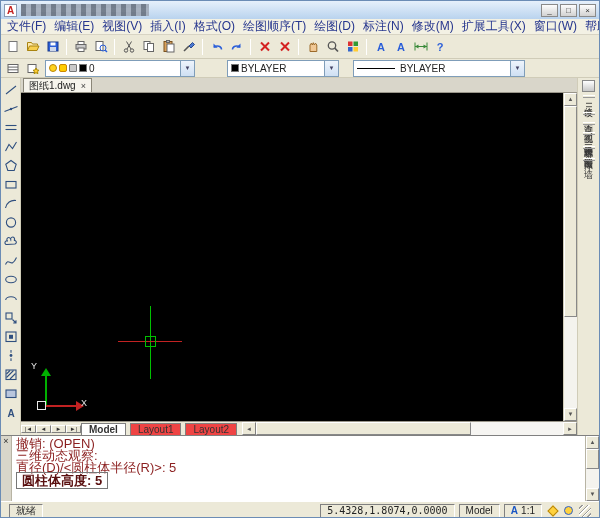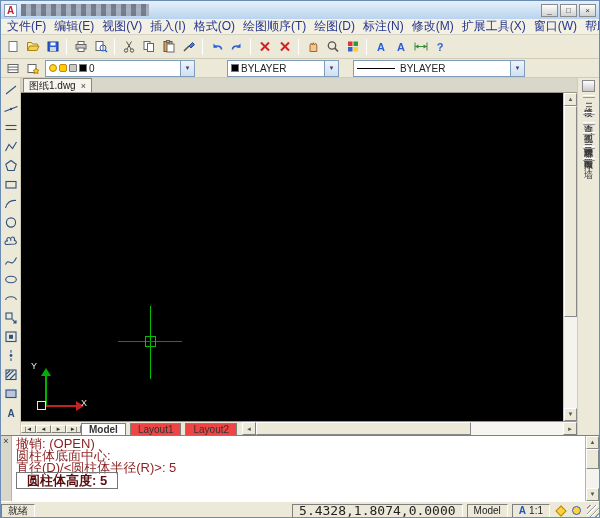--- a/index.html
+++ b/index.html
@@ -74,27 +74,27 @@
   .rs-icon{width:13px;height:12px;border:1px solid #888;background:linear-gradient(#fff,#c8c8c8)}
   .rs-group{display:flex;flex-direction:column;align-items:center}
   .rs-grip{width:12px;height:3px;border-top:1px solid #fff;border-bottom:1px solid #999;margin-bottom:2px}
   .rs-label{writing-mode:vertical-rl;font-size:9px;color:#333;letter-spacing:1px;line-height:12px}
   
   .cmd{height:66px;background:#fff;border-top:1px solid #808080;display:flex}
   .cmd-gutter{width:11px;background:#d9d6ca;border-right:1px solid #b8b4a4;text-align:center}
   .cmd-close{font-size:9px;line-height:10px;color:#333;display:block}
   .cmd-text{flex:1;padding:2px 4px;font-size:13px;line-height:12px;color:#8b1f1f;overflow:hidden;white-space:pre}
   .cmd-input{font-weight:bold;color:#5a1010;margin-top:1px}
-  .cmd-input .boxed{border:1px solid #777;padding:0 10px}
+  .cmd-input .boxed{border:1px solid #777;padding:0 5px}
   .cmd-scroll{border-left:1px solid #b8b4a4}
   
-  .statusbar{height:18px;display:flex;align-items:center;background:#ece9d8;border-top:1px solid #fff;padding:1px 0;gap:4px;font-size:10px}
+  .statusbar{height:18px;display:flex;align-items:center;background:#ece9d8;border-top:1px solid #fff;padding:1px 8px;gap:4px;font-size:10px}
   .cell{height:14px;display:flex;align-items:center;padding:0 6px;border:1px solid;border-color:#808080 #fff #fff #808080;white-space:nowrap}
   .spacer{flex:1}
-  .coords{font-family:"DejaVu Sans Mono","Liberation Mono",monospace;font-size:13px}
+  .coords{font-family:"DejaVu Sans Mono","Liberation Mono",monospace;font-size:10px}
   .scale-a{color:#1a56c4;font-weight:bold;margin-right:3px}
   .si1{width:8px;height:8px;background:#ffd23e;border:1px solid #b8860b;transform:rotate(45deg);margin:0 3px}
   .si2{width:9px;height:9px;border-radius:50%;background:#ffd23e;border:1px solid #2a5fd0}
   .grip{width:12px;height:12px;background:repeating-linear-gradient(135deg,transparent 0 2px,#999 2px 3px,#fff 3px 4px);margin-left:2px}
 </style>
 </head>
 <body>
 
 <div id="app">
 
@@ -515,21 +515,21 @@
           <span class="rs-grip"></span>
           <span class="rs-label">墙</span>
         </div>
       </div>
   </div>
 
   <div class="cmd">
     <div class="cmd-gutter">
       <span class="cmd-close">×</span>
     </div>
-    <div class="cmd-text" id="cmd-lines"><div class="cmd-line">撤销: (OPEN)</div><div class="cmd-line">圆柱体底面中心:</div><div class="cmd-line">直径(D)/&lt;圆柱体半径(R)&gt;: 5</div><div class="cmd-line cmd-input"><span class="boxed">圆柱体高度: 5</span></div></div>
+    <div class="cmd-text" id="cmd-lines"><div class="cmd-line">撤销: (OPEN)</div><div class="cmd-line">三维动态观察:</div><div class="cmd-line">直径(D)/&lt;圆柱体半径(R)&gt;: 5</div><div class="cmd-line cmd-input"><span class="boxed">圆柱体高度: 5</span></div></div>
     <div class="vscroll cmd-scroll">
       <div class="scrollbtn">▲</div>
       <div class="vtrack">
           <div class="vthumb" style="height:50%"></div>
         </div>
       <div class="scrollbtn">▼</div>
     </div>
   </div>
 
   <div class="statusbar">

